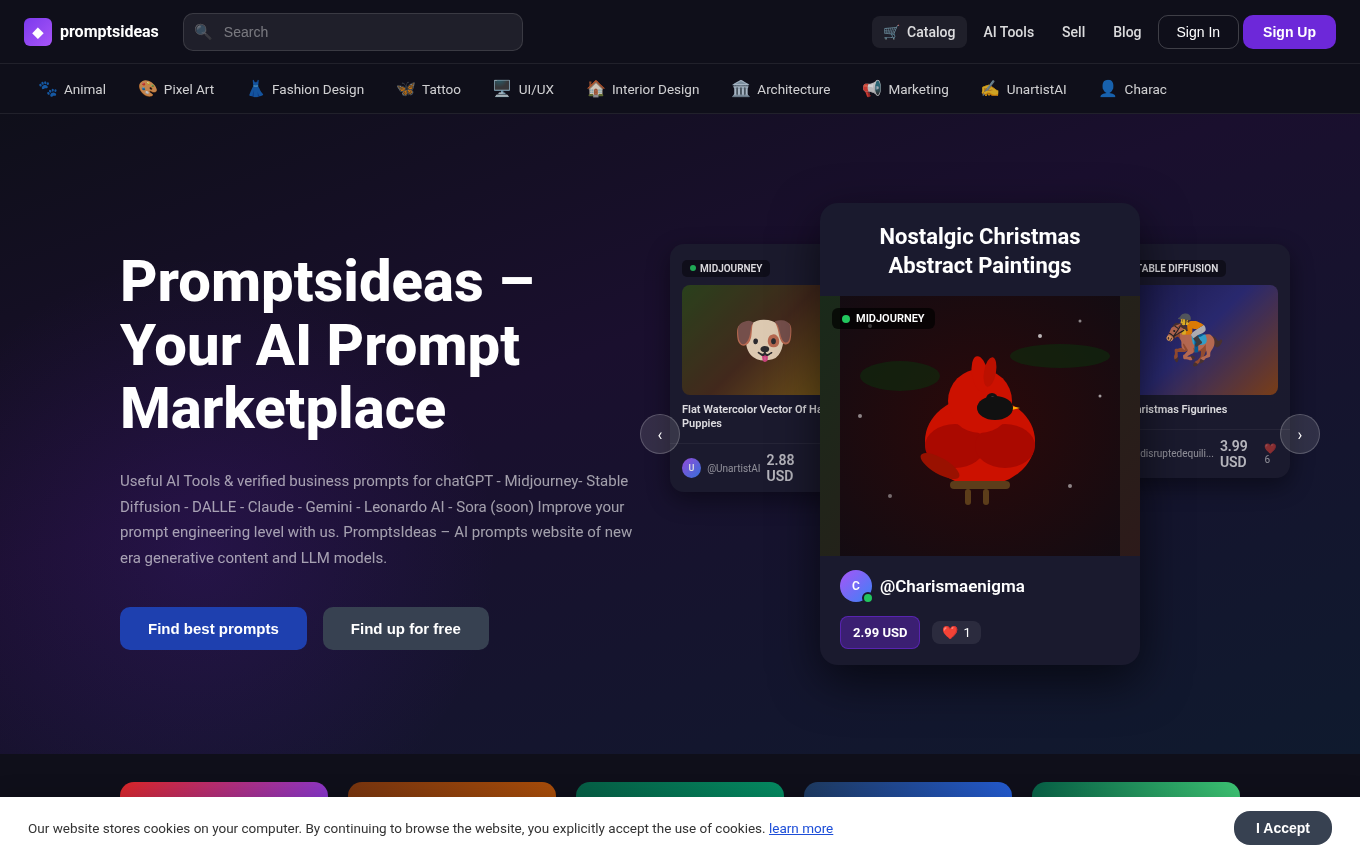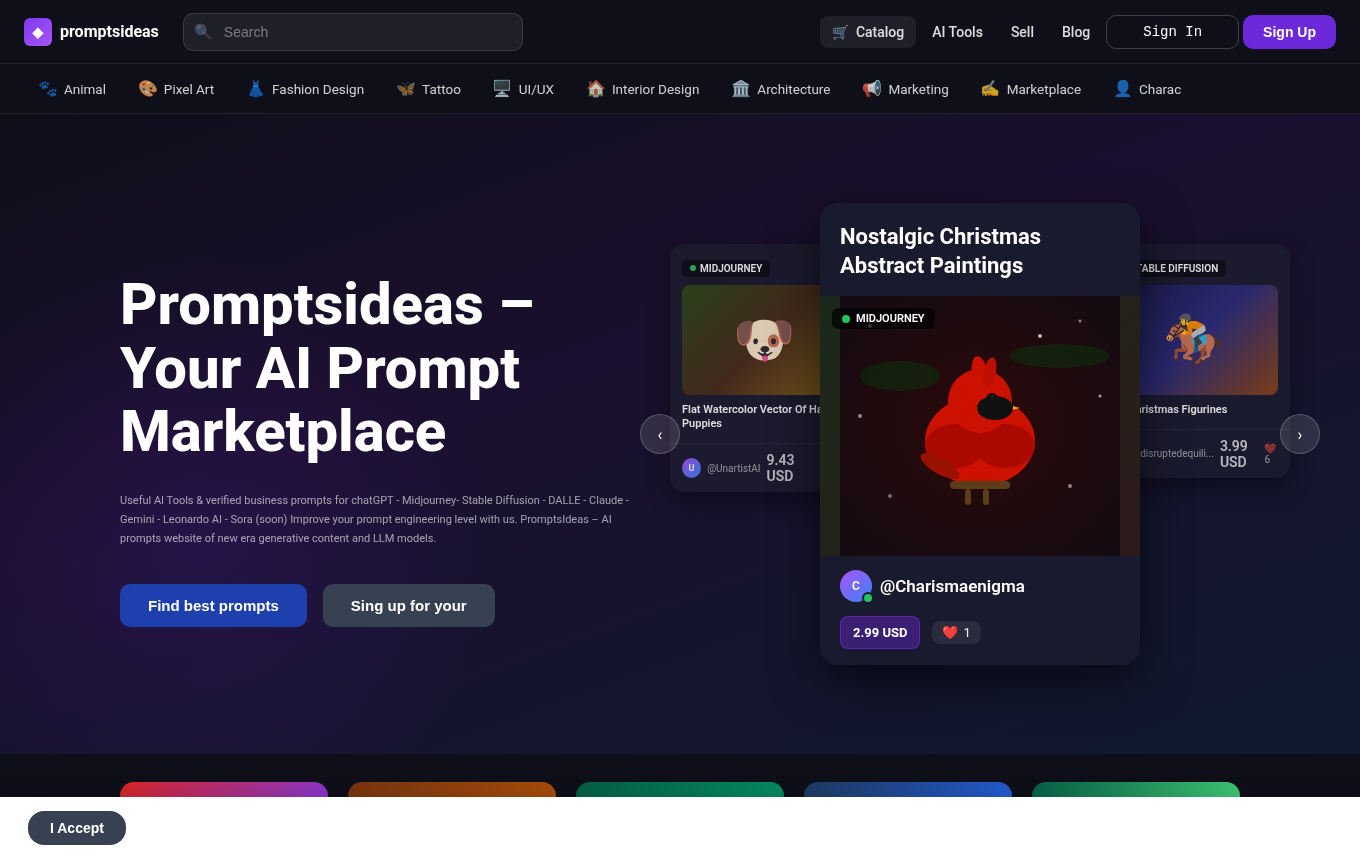--- a/index.html
+++ b/index.html
@@ -76,28 +76,27 @@
       padding: 8px 12px;
       border-radius: 8px;
       cursor: pointer;
       text-decoration: none;
       white-space: nowrap;
     }
     .nav-link.catalog { background: rgba(255,255,255,0.07); }
     .btn-signin {
       border: 1px solid rgba(255,255,255,0.2);
       border-radius: 10px;
-      padding: 8px 36px;
+      padding: 8px 18px;
       color: white;
       font-size: 14px;
       font-weight: 500;
       cursor: pointer;
       background: transparent;
       white-space: nowrap;
-      font-family: Liberation Mono, monospace;
     }
     .btn-signup {
       background: #6d28d9;
       border: none;
       border-radius: 10px;
       padding: 9px 20px;
       color: white;
       font-size: 14px;
       font-weight: 600;
       cursor: pointer;
@@ -156,21 +155,21 @@
       margin-top: 32px;
     }
     .hero-title {
       font-size: 58px;
       font-weight: 800;
       line-height: 1.1;
       margin-bottom: 28px;
       color: white;
     }
     .hero-desc {
-      font-size: 11px;
+      font-size: 15px;
       color: rgba(255,255,255,0.6);
       line-height: 1.7;
       margin-bottom: 36px;
       max-width: 520px;
     }
     .hero-btns {
       display: flex;
       gap: 16px;
       align-items: flex-end;
     }
@@ -238,20 +237,21 @@
       transform: translateX(-50%);
       width: 320px;
       background: #1a1a2e;
       border-radius: 18px;
       overflow: hidden;
       box-shadow: 0 16px 48px rgba(0,0,0,0.6);
       z-index: 5;
     }
     .card-main-header {
       padding: 20px 20px 16px;
+      text-align: center;
     }
     .card-main-title {
       font-size: 22px;
       font-weight: 700;
       line-height: 1.3;
       color: white;
     }
     .card-main-img-area {
       position: relative;
       width: 100%;
@@ -535,35 +535,35 @@
   <div class="cat-item">
     <span class="cat-icon">🏛️</span>
     <span>Architecture</span>
   </div>
   <div class="cat-item">
     <span class="cat-icon">📢</span>
     <span>Marketing</span>
   </div>
   <div class="cat-item">
     <span class="cat-icon">✍️</span>
-    <span>Marketplace</span>
+    <span>UnartistAI</span>
   </div>
   <div class="cat-item">
     <span class="cat-icon">👤</span>
     <span>Charac</span>
   </div>
 </nav>
 
 <section class="hero">
   <div class="hero-left">
     <h1 class="hero-title">Promptsideas – Your AI Prompt Marketplace</h1>
     <p class="hero-desc">Useful AI Tools &amp; verified business prompts for chatGPT - Midjourney- Stable Diffusion - DALLE - Claude - Gemini - Leonardo AI - Sora (soon) Improve your prompt engineering level with us. PromptsIdeas – AI prompts website of new era generative content and LLM models.</p>
     <div class="hero-btns">
       <button class="btn-primary">Find best prompts</button>
-      <button class="btn-secondary">Sing up for your</button>
+      <button class="btn-secondary">Find up for free</button>
     </div>
   </div>
 
   <div class="hero-right">
     <div class="carousel-wrapper">
 
       <div class="carousel-btn left">‹</div>
 
       <div class="card-prompt-sm pos-left">
         <div class="card-sm-inner">
@@ -572,21 +572,21 @@
             <span>MIDJOURNEY</span>
           </div>
           <div class="card-sm-img-area">
             <div class="dog-img">🐶</div>
           </div>
           <div class="card-sm-title">Flat Watercolor Vector Of Happy Puppies</div>
         </div>
         <div class="card-sm-footer">
           <div class="avatar" style="width:20px;height:20px;font-size:9px;">U</div>
           <span class="card-sm-author">@UnartistAI</span>
-          <span class="card-sm-price">9.43 USD</span>
+          <span class="card-sm-price">2.88 USD</span>
           <span class="card-sm-likes">❤️ <span>8</span></span>
         </div>
       </div>
 
       <div class="card-main">
         <div class="card-main-header">
           <div class="card-main-title">Nostalgic Christmas Abstract Paintings</div>
         </div>
         <div class="card-main-img-area">
           <div class="midjourney-badge">
@@ -703,14 +703,18 @@
     <span class="tool-icon">💧</span>
     <span>Stable Diffusion</span>
   </button>
   <button class="tool-btn gemini">
     <span class="tool-icon">✨</span>
     <span>Gemini</span>
   </button>
 </div>
 
 <div class="cookie-banner">
+  <span class="cookie-text">
+    <span>Our website stores cookies on your computer. By continuing to browse the website, you explicitly accept the use of cookies.</span>
+    <span class="cookie-link">learn more</span>
+  </span>
   <button class="btn-accept">I Accept</button>
 </div>
 
 </body></html>

